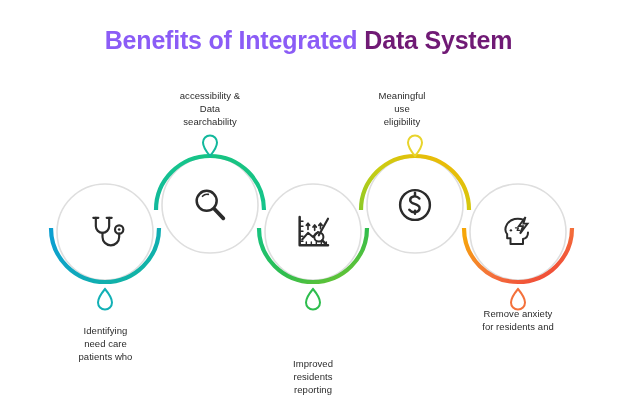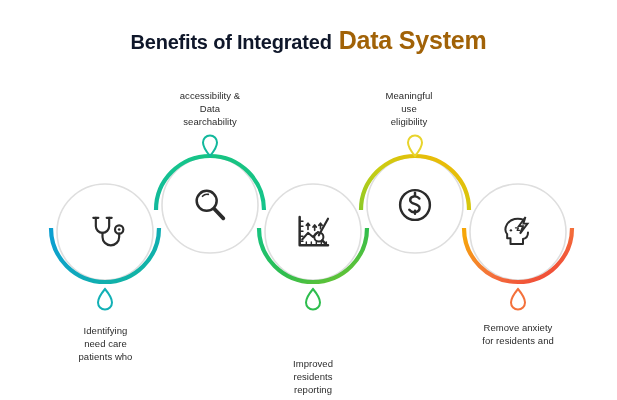--- a/index.html
+++ b/index.html
@@ -25,29 +25,29 @@
   
   .title-wrap {
     position: absolute;
     top: 26px;
     left: 0;
     width: 617px;
     text-align: center;
     white-space: nowrap;
   }
   .title-main {
-    font-size: 20px;
+    font-size: 25px;
     font-weight: 700;
-    color: #0f172a;
+    color: #8b5cf6;
     letter-spacing: -0.2px;
   }
   .title-accent {
     font-size: 25px;
     font-weight: 700;
-    color: #a16207;
+    color: #701a75;
     letter-spacing: -0.2px;
     margin-left: 7px;
   }
 
   
   #wave-layer {
     position: absolute;
     left: 0;
     top: 0;
     width: 617px;
@@ -209,36 +209,36 @@
       <path d="M21 19 l3.5 0 l-1.5 3 l3 0" stroke-width="1.6"></path>
     </svg>
   </div>
 
   <div class="caption cap-top" style="left:145px; top:89px; width:130px;">
     <div>accessibility &amp;</div>
     <div>Data</div>
     <div>searchability</div>
   </div>
 
-  <div class="caption cap-top" style="left:349px; top:89px; width:120px;">
+  <div class="caption cap-top" style="left:342px; top:89px; width:120px;">
     <div>Meaningful</div>
     <div>use</div>
     <div>eligibility</div>
   </div>
 
   <div class="caption cap-bottom" style="left:43px; top:311px; width:125px;margin-top:13px;">
     <div>Identifying</div>
     <div>need care</div>
     <div>patients who</div>
   </div>
 
   <div class="caption cap-bottom" style="left:253px; top:311px; width:120px;margin-top:46px;">
     <div>Improved</div>
     <div>residents</div>
     <div>reporting</div>
   </div>
 
-  <div class="caption cap-bottom" style="left:443px; top:321px; width:150px;">
+  <div class="caption cap-bottom" style="left:443px; top:307px; width:150px;">
     <div>Remove anxiety</div>
     <div>for residents and</div>
   </div>
 
 </div>
 
 </body></html>

